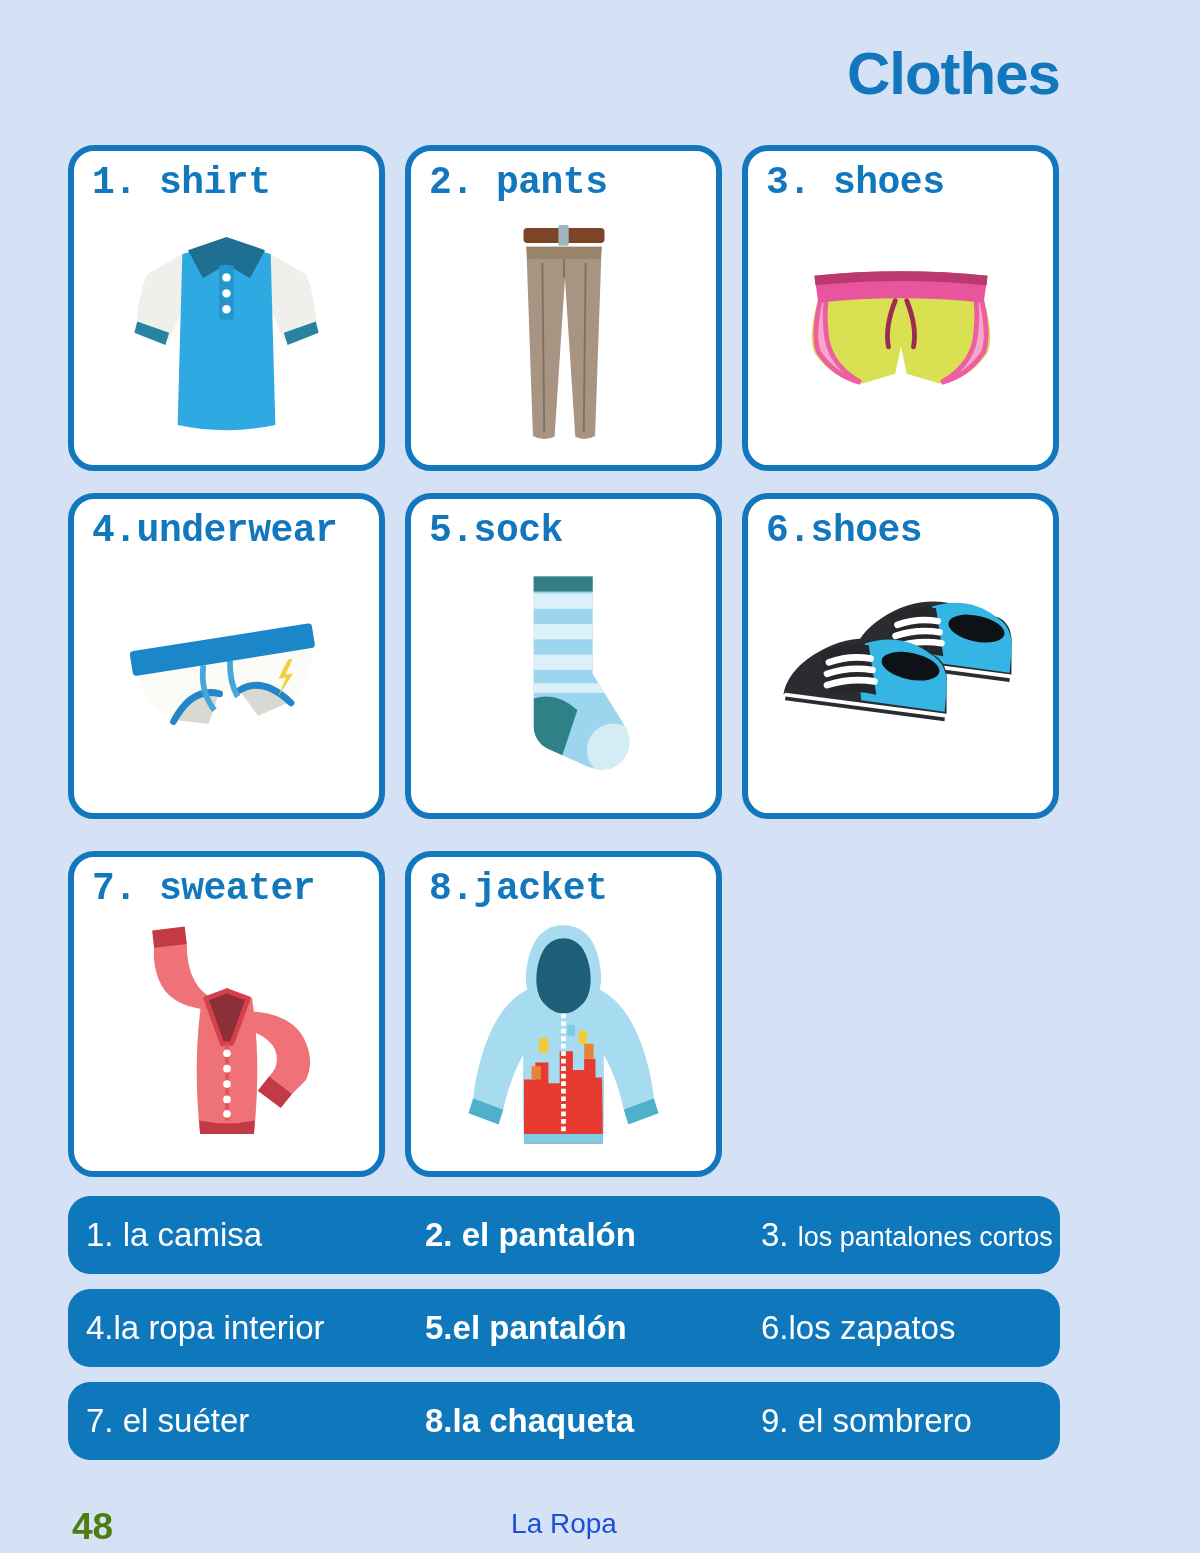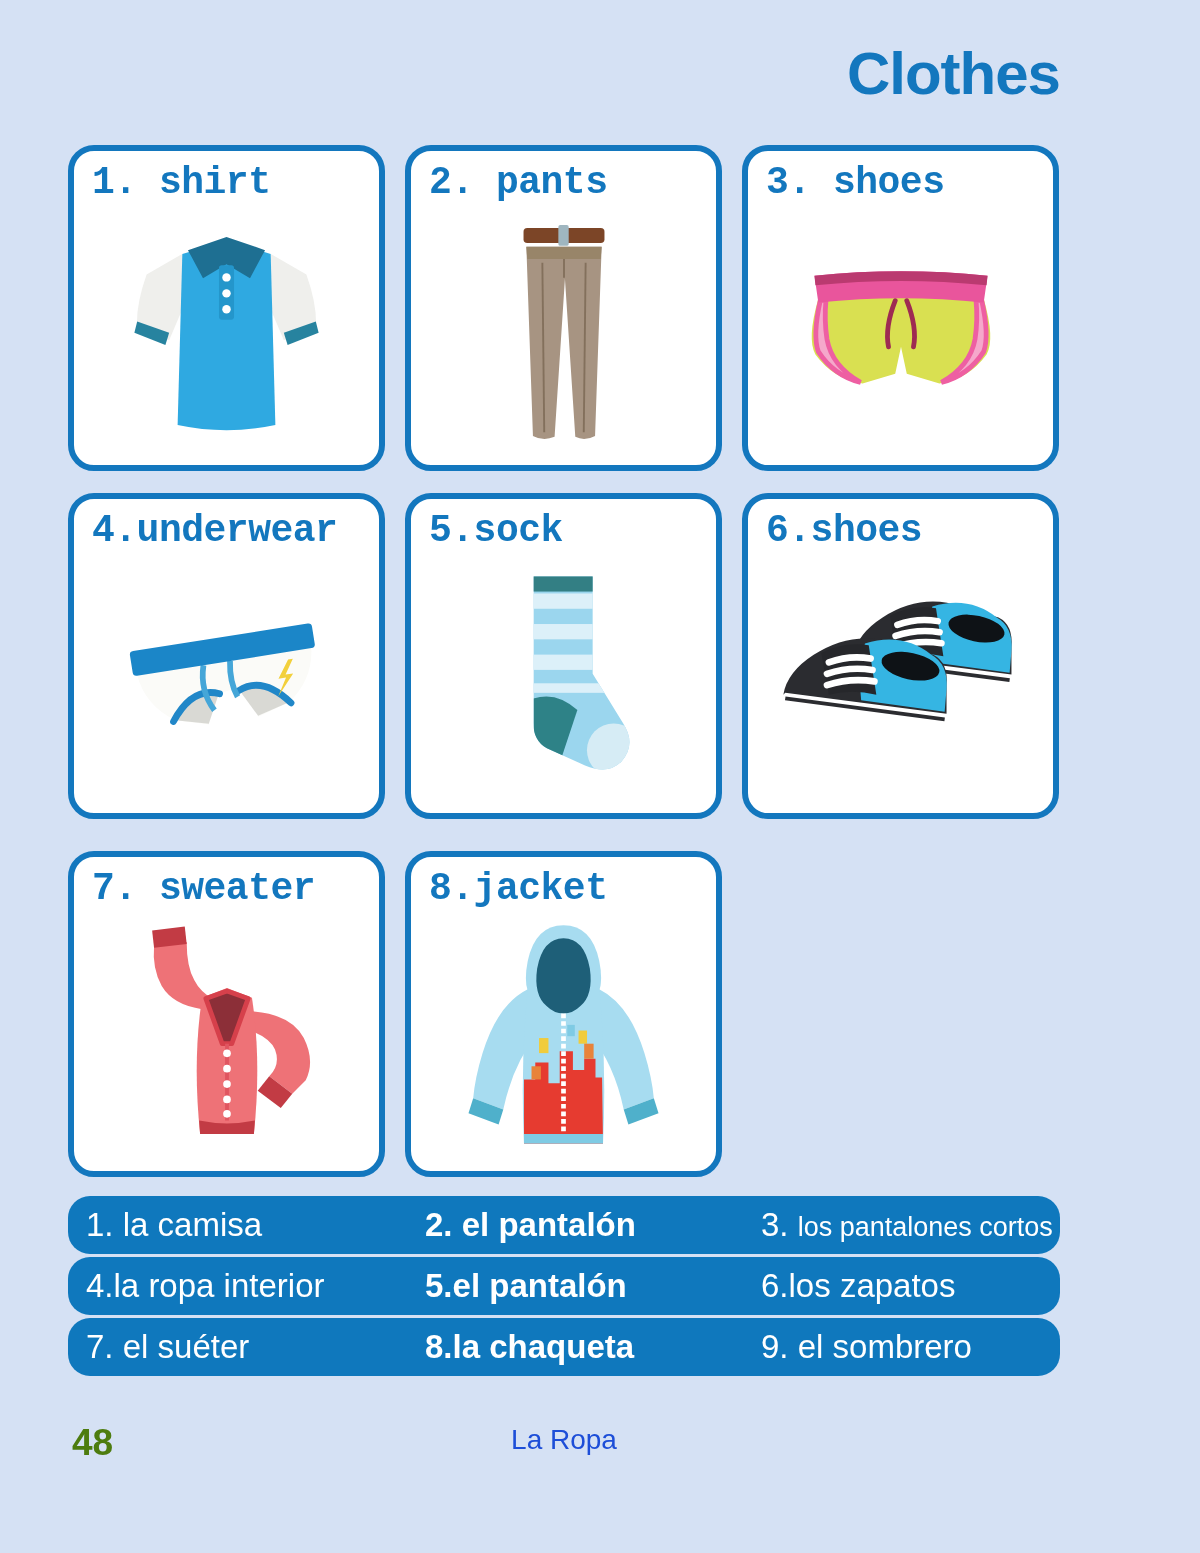--- a/index.html
+++ b/index.html
@@ -38,27 +38,27 @@
     color:#1377BE;
     white-space:pre;
   }
   .card-art {
     flex:1; display:flex;
     align-items:center; justify-content:center;
     padding:2px 8px 10px;
   }
   .bars { margin-top:19px; }
   .bar {
-    width:992px; height:58px;
+    width:992px; height:78px;
     background:#0F78BD;
     border-radius:22px;
     display:grid;
     grid-template-columns:337px 335px 1fr;
     align-items:center;
-    margin-bottom:3px;
+    margin-bottom:15px;
   }
   .bar-cell {
     color:#FFFFFF;
     font-size:33px;
     white-space:pre;
     overflow:hidden;
   }
   .bar-cell.c1 { padding-left:18px; }
   .bar-cell.c2 { padding-left:20px;font-weight:bold; }
   .bar-cell.c3 { padding-left:21px; }

